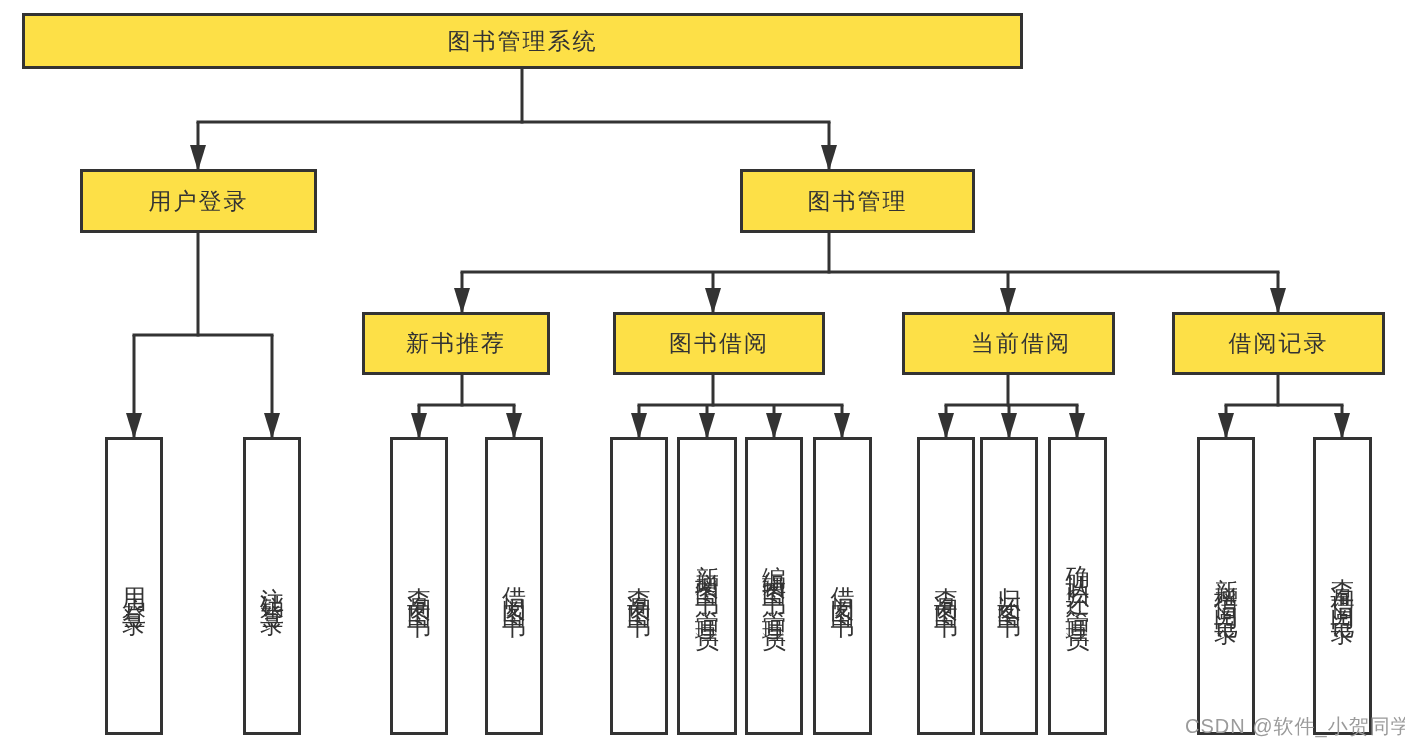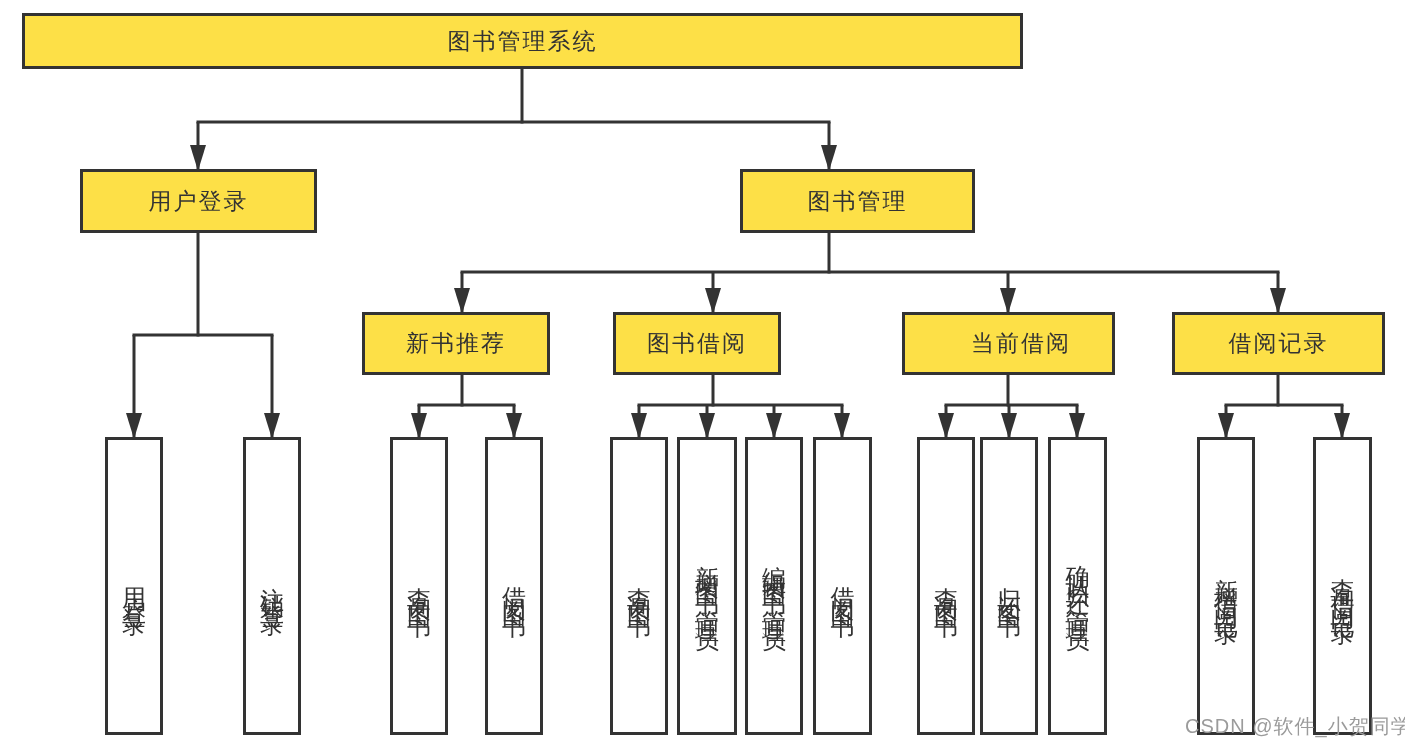--- a/index.html
+++ b/index.html
@@ -100,21 +100,21 @@
   <div class="hbox" style="left:80px;top:169px;width:237px;height:64px;">
     <span>用户登录</span>
   </div>
   <div class="hbox" style="left:712px;top:169px;width:235px;height:64px;margin-left:28px;">
     <span>图书管理</span>
   </div>
 
   <div class="hbox" style="left:362px;top:312px;width:188px;height:63px;align-items:center;">
     <span>新书推荐</span>
   </div>
-  <div class="hbox" style="left:613px;top:312px;width:168px;height:63px;">
+  <div class="hbox" style="left:613px;top:312px;width:212px;height:63px;">
     <span>图书借阅</span>
   </div>
   <div class="hbox" style="left:902px;top:312px;width:213px;height:63px;padding-left:25px;">
     <span>当前借阅</span>
   </div>
   <div class="hbox" style="left:1172px;top:312px;width:213px;height:63px;">
     <span>借阅记录</span>
   </div>
 
   <div class="vbox" style="left:105px;top:437px;width:58px;height:298px;">

